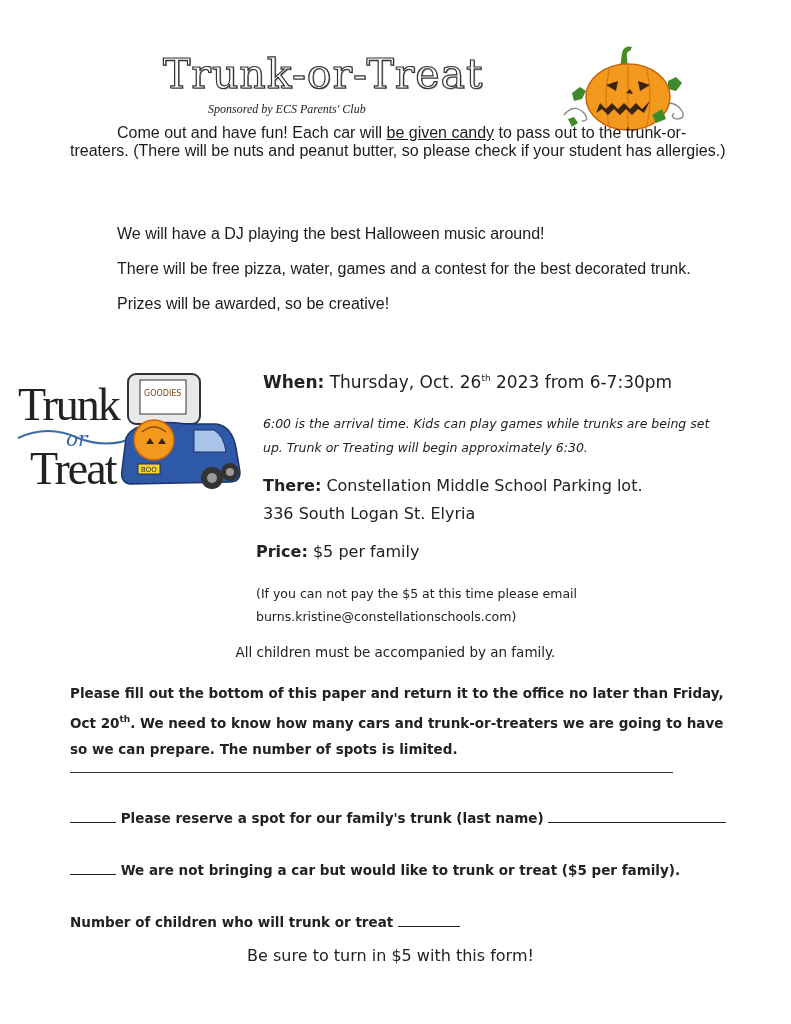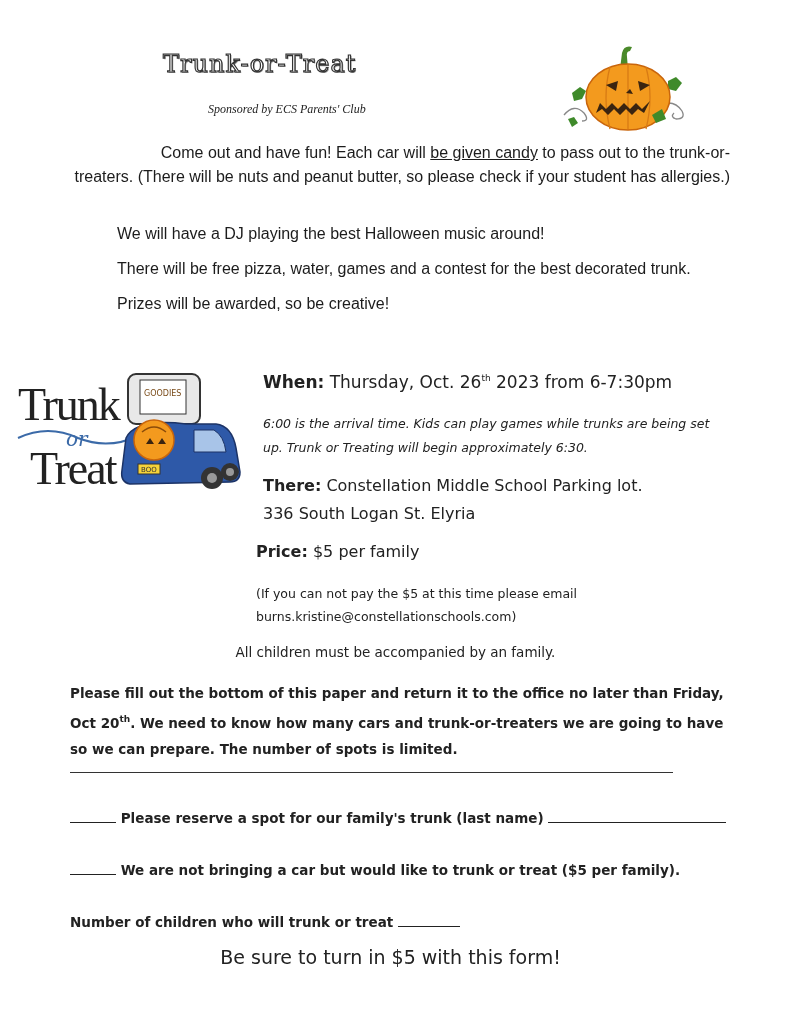--- a/index.html
+++ b/index.html
@@ -1,43 +1,43 @@
 <!DOCTYPE html>
 <html><head>
 <meta charset="utf-8">
 <style>
   html, body { margin:0; padding:0; background:#ffffff; }
   body { width:791px; height:1024px; position:relative; overflow:hidden; color:#1a1a1a; }
   .abs { position:absolute; }
   .title {
     left:163px; top:50px;
-    font-family:"DejaVu Serif", serif; font-size:24px; letter-spacing:1px;
+    font-family:"DejaVu Serif", serif; font-size:41px; letter-spacing:1px;
     color:#fff; -webkit-text-stroke:1.2px #333;
     text-shadow:1px 1px 0 #999;
     white-space:nowrap;
   }
   .sponsor { left:208px; top:102px; font-family:Liberation Serif, serif; font-style:italic; font-size:12px; color:#222; white-space:nowrap; }
   .arial { font-family:"Liberation Sans", sans-serif; font-size:16px; color:#1c1c1c; }
-  .p1 { left:70px; top:141px; width:660px; line-height:24px; text-indent:47px;text-align:right; }
+  .p1 { left:70px; top:124px; width:660px; line-height:18px; text-indent:47px; }
   .p1 u { text-decoration:underline; }
   .line { left:117px; white-space:nowrap; }
   .cal { font-family:"DejaVu Sans", sans-serif; color:#222;margin-top:12px; }
   .when { left:263px; top:360px; font-size:17px; white-space:nowrap; }
   .when sup, .bold sup { font-size:9px; vertical-align:super; }
   .arrive { left:263px; top:400px; width:470px; font-size:12.5px; font-style:italic; line-height:24px; }
   .where { left:263px; top:460px; font-size:16px; line-height:28px; white-space:nowrap; }
   .price { left:256px; top:530px; font-size:16px; white-space:nowrap; }
   .ifpay { left:256px; top:570px; font-size:12.5px; line-height:23px; white-space:nowrap; }
   .allchild { left:0; width:791px; top:632px; font-size:13.5px; text-align:center; }
   .bold { font-weight:bold; }
   .please { left:70px; top:668px; width:665px; font-size:13.5px; line-height:26px; }
   .sep { left:70px; top:772px; width:603px; height:0; border-top:1.5px solid #333; }
   .row { left:70px; font-size:13.5px; white-space:nowrap; }
   .blank { display:inline-block; border-bottom:1.5px solid #222; height:14px; vertical-align:baseline; }
-  .besure { left:0; width:791px; top:934px; font-size:19px; text-align:center; padding-left:0px; }
+  .besure { left:0; width:791px; top:934px; font-size:16px; text-align:center; padding-left:0px; }
   .besure span { position:relative; left:-5px; }
 </style>
 </head>
 <body>
 
 <div class="abs title">Trunk-or-Treat</div>
 <div class="abs sponsor">Sponsored by ECS Parents' Club</div>
 
 <div class="abs" style="left:560px;top:45px;width:130px;height:90px;">
   <svg width="130" height="90" viewBox="0 0 130 90">

